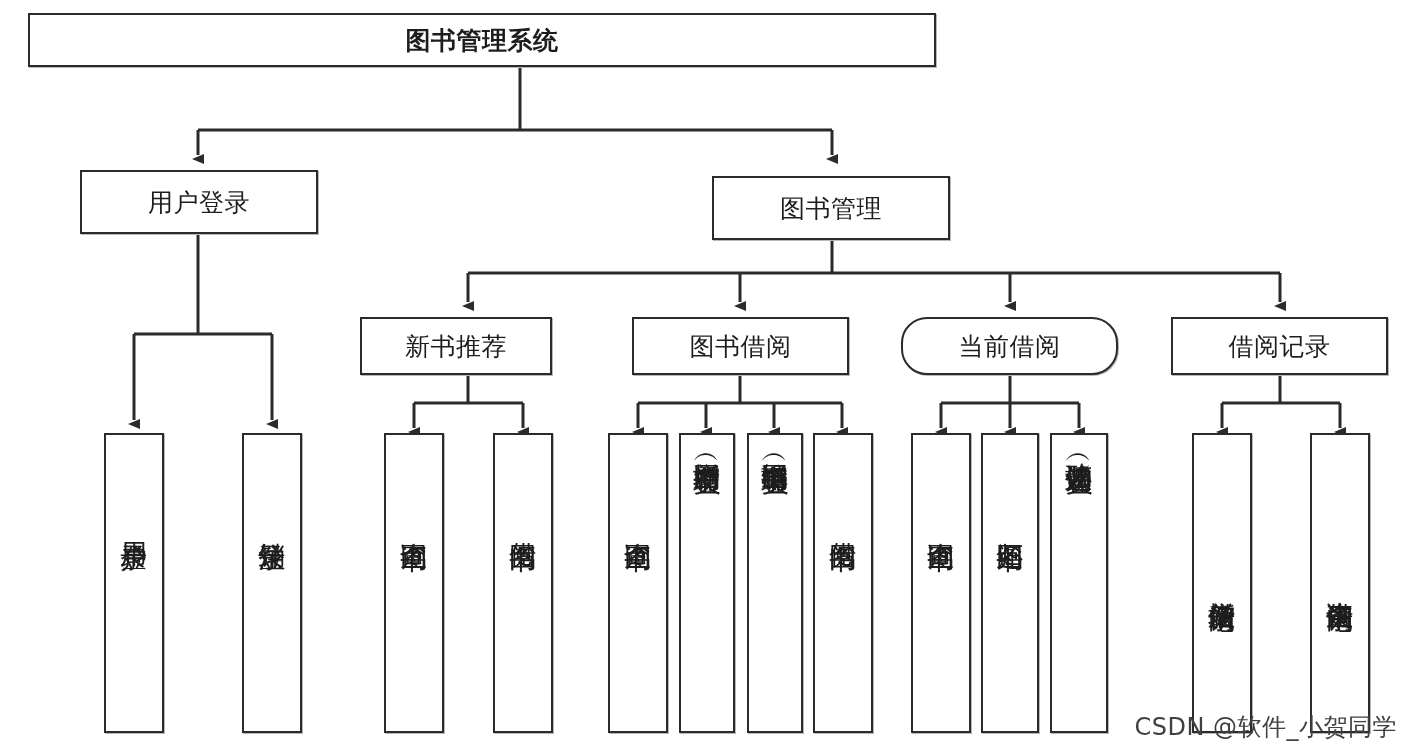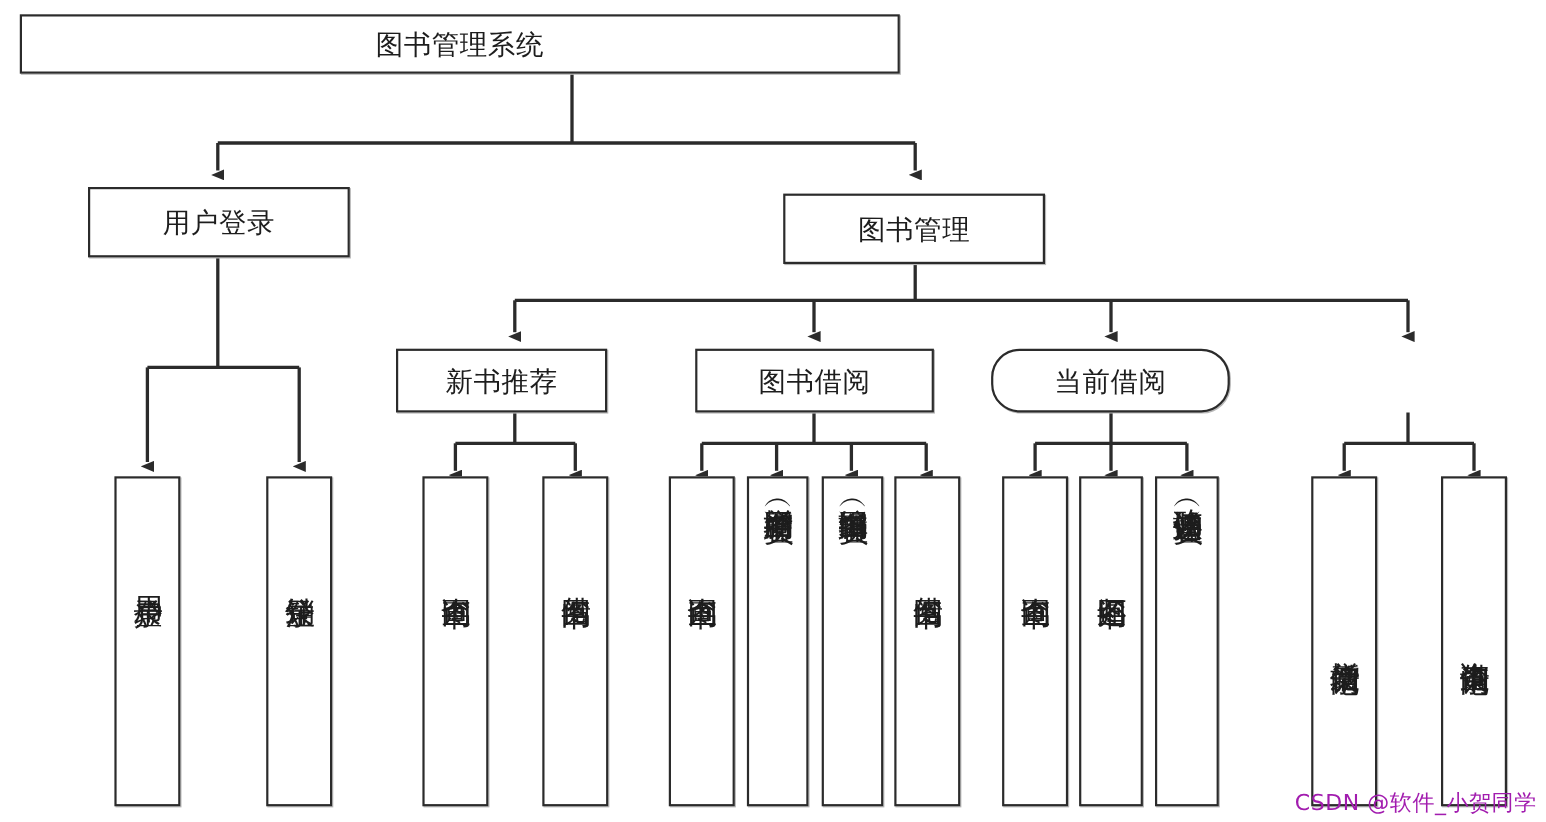--- a/index.html
+++ b/index.html
@@ -68,22 +68,22 @@
     padding-top: 0;
   }
   .node.vert.pad-low {
     align-items: flex-start;
     padding-top: 86px;
   }
   #watermark {
     position: absolute;
     right: 8px;
     bottom: 4px;
-    font-size: 20px;
-    color: #a21caf;
+    font-size: 24px;
+    color: #404040;
     letter-spacing: 0.5px;
     z-index: 5;
     white-space: nowrap;
     font-family: "DejaVu Sans", "Liberation Sans", sans-serif;
   }
 </style>
 </head>
 <body>
 
 <div id="diagram-root">
@@ -134,40 +134,43 @@
       <path d="M1010,403 L1010,428" marker-end="url(#arrowhead)"></path>
       <path d="M1079,403 L1079,428" marker-end="url(#arrowhead)"></path>
 
       <path d="M1280,375 L1280,403"></path>
       <path d="M1222,403 L1340,403"></path>
       <path d="M1222,403 L1222,428" marker-end="url(#arrowhead)"></path>
       <path d="M1340,403 L1340,428" marker-end="url(#arrowhead)"></path>
     </g>
   </svg>
 
-  <div class="node horiz" style="left:18px; top:13px; width:800px; height:54px;">
+  <div class="node horiz" style="left:28px; top:13px; width:908px; height:54px;font-weight:bold;">
     <span class="label">图书管理系统</span>
   </div>
 
   <div class="node horiz" style="left:80px; top:170px; width:238px; height:64px;">
     <span class="label">用户登录</span>
   </div>
   <div class="node horiz" style="left:712px; top:176px; width:238px; height:64px;">
     <span class="label">图书管理</span>
   </div>
 
   <div class="node horiz" style="left:360px; top:317px; width:192px; height:58px;">
     <span class="label">新书推荐</span>
   </div>
   <div class="node horiz" style="left:632px; top:317px; width:217px; height:58px;align-items:center;">
     <span class="label">图书借阅</span>
   </div>
   <div class="node horiz" style="left:901px; top:317px; width:217px; height:58px;border-radius:26px;">
     <span class="label">当前借阅</span>
   </div>
+  <div class="node horiz" style="left:1171px; top:317px; width:217px; height:58px;">
+    <span class="label">借阅记录</span>
+  </div>
 
   <div class="node vert pad-low" style="left:104px; top:433px; width:60px; height:300px;">
     <span class="label">用户登录</span>
   </div>
   <div class="node vert pad-low" style="left:242px; top:433px; width:60px; height:300px;">
     <span class="label">注销登录</span>
   </div>
 
   <div class="node vert pad-low" style="left:384px; top:433px; width:60px; height:300px;">
     <span class="label">查询图书</span>

